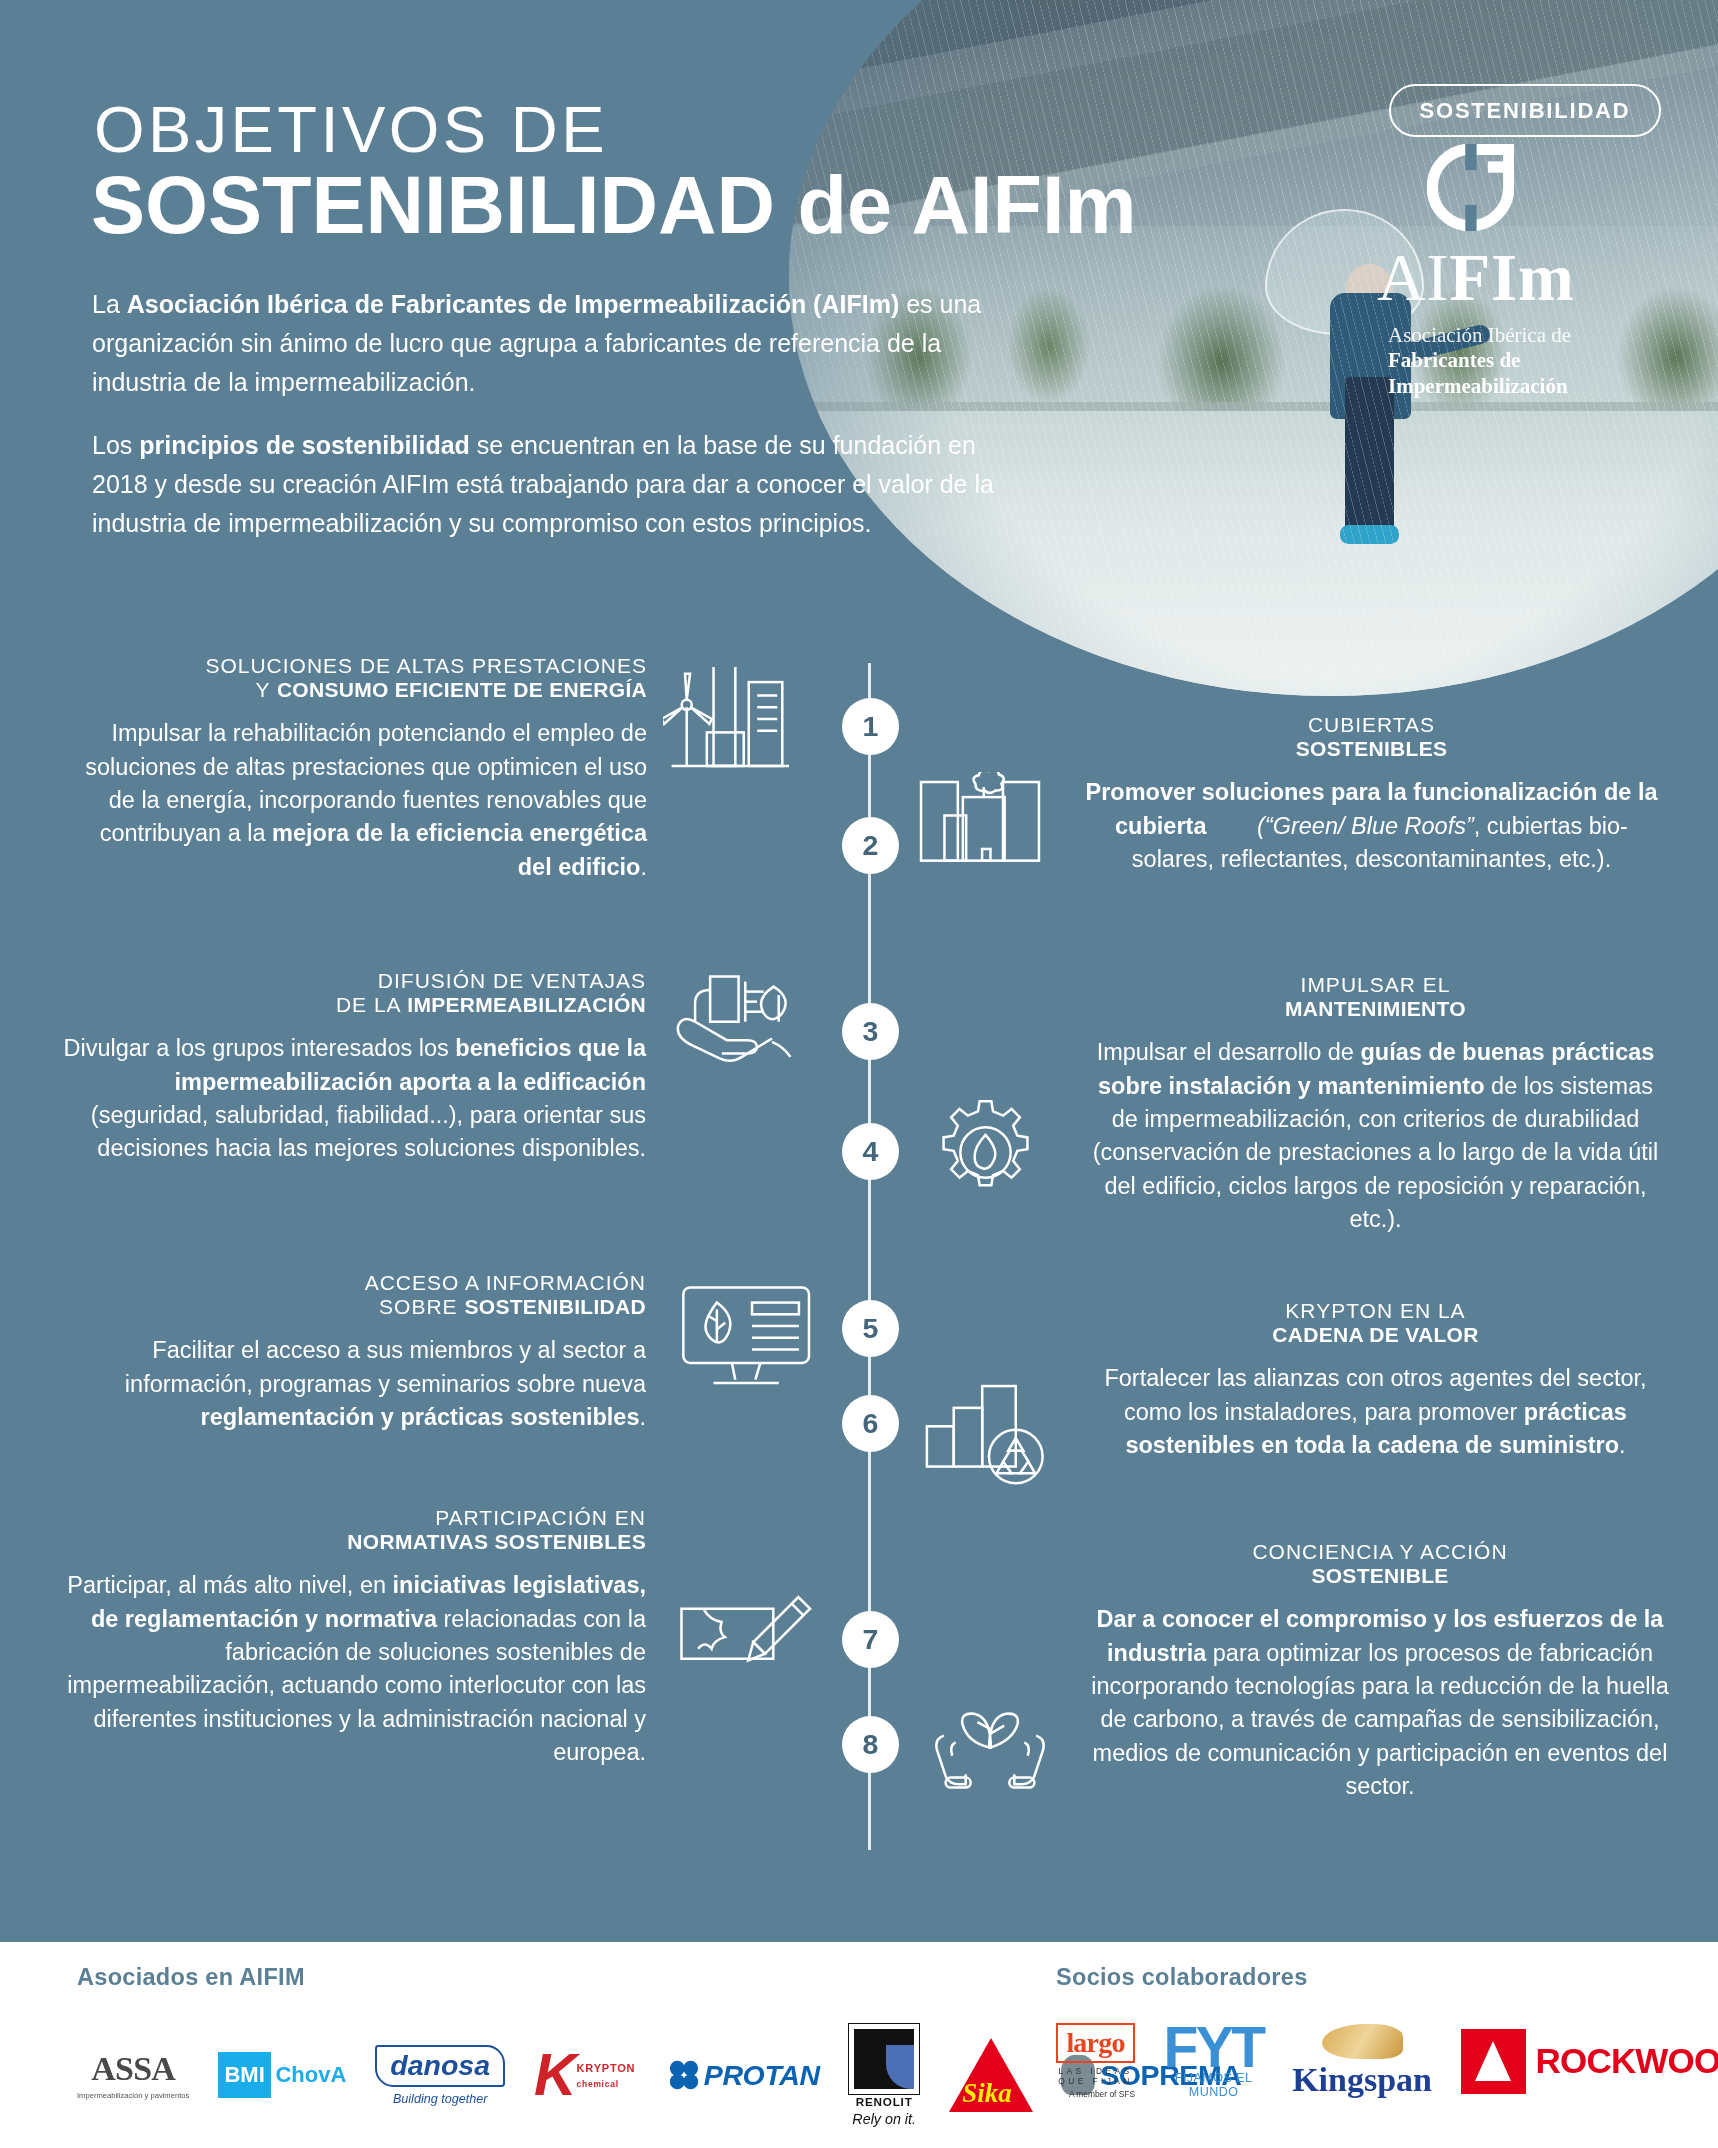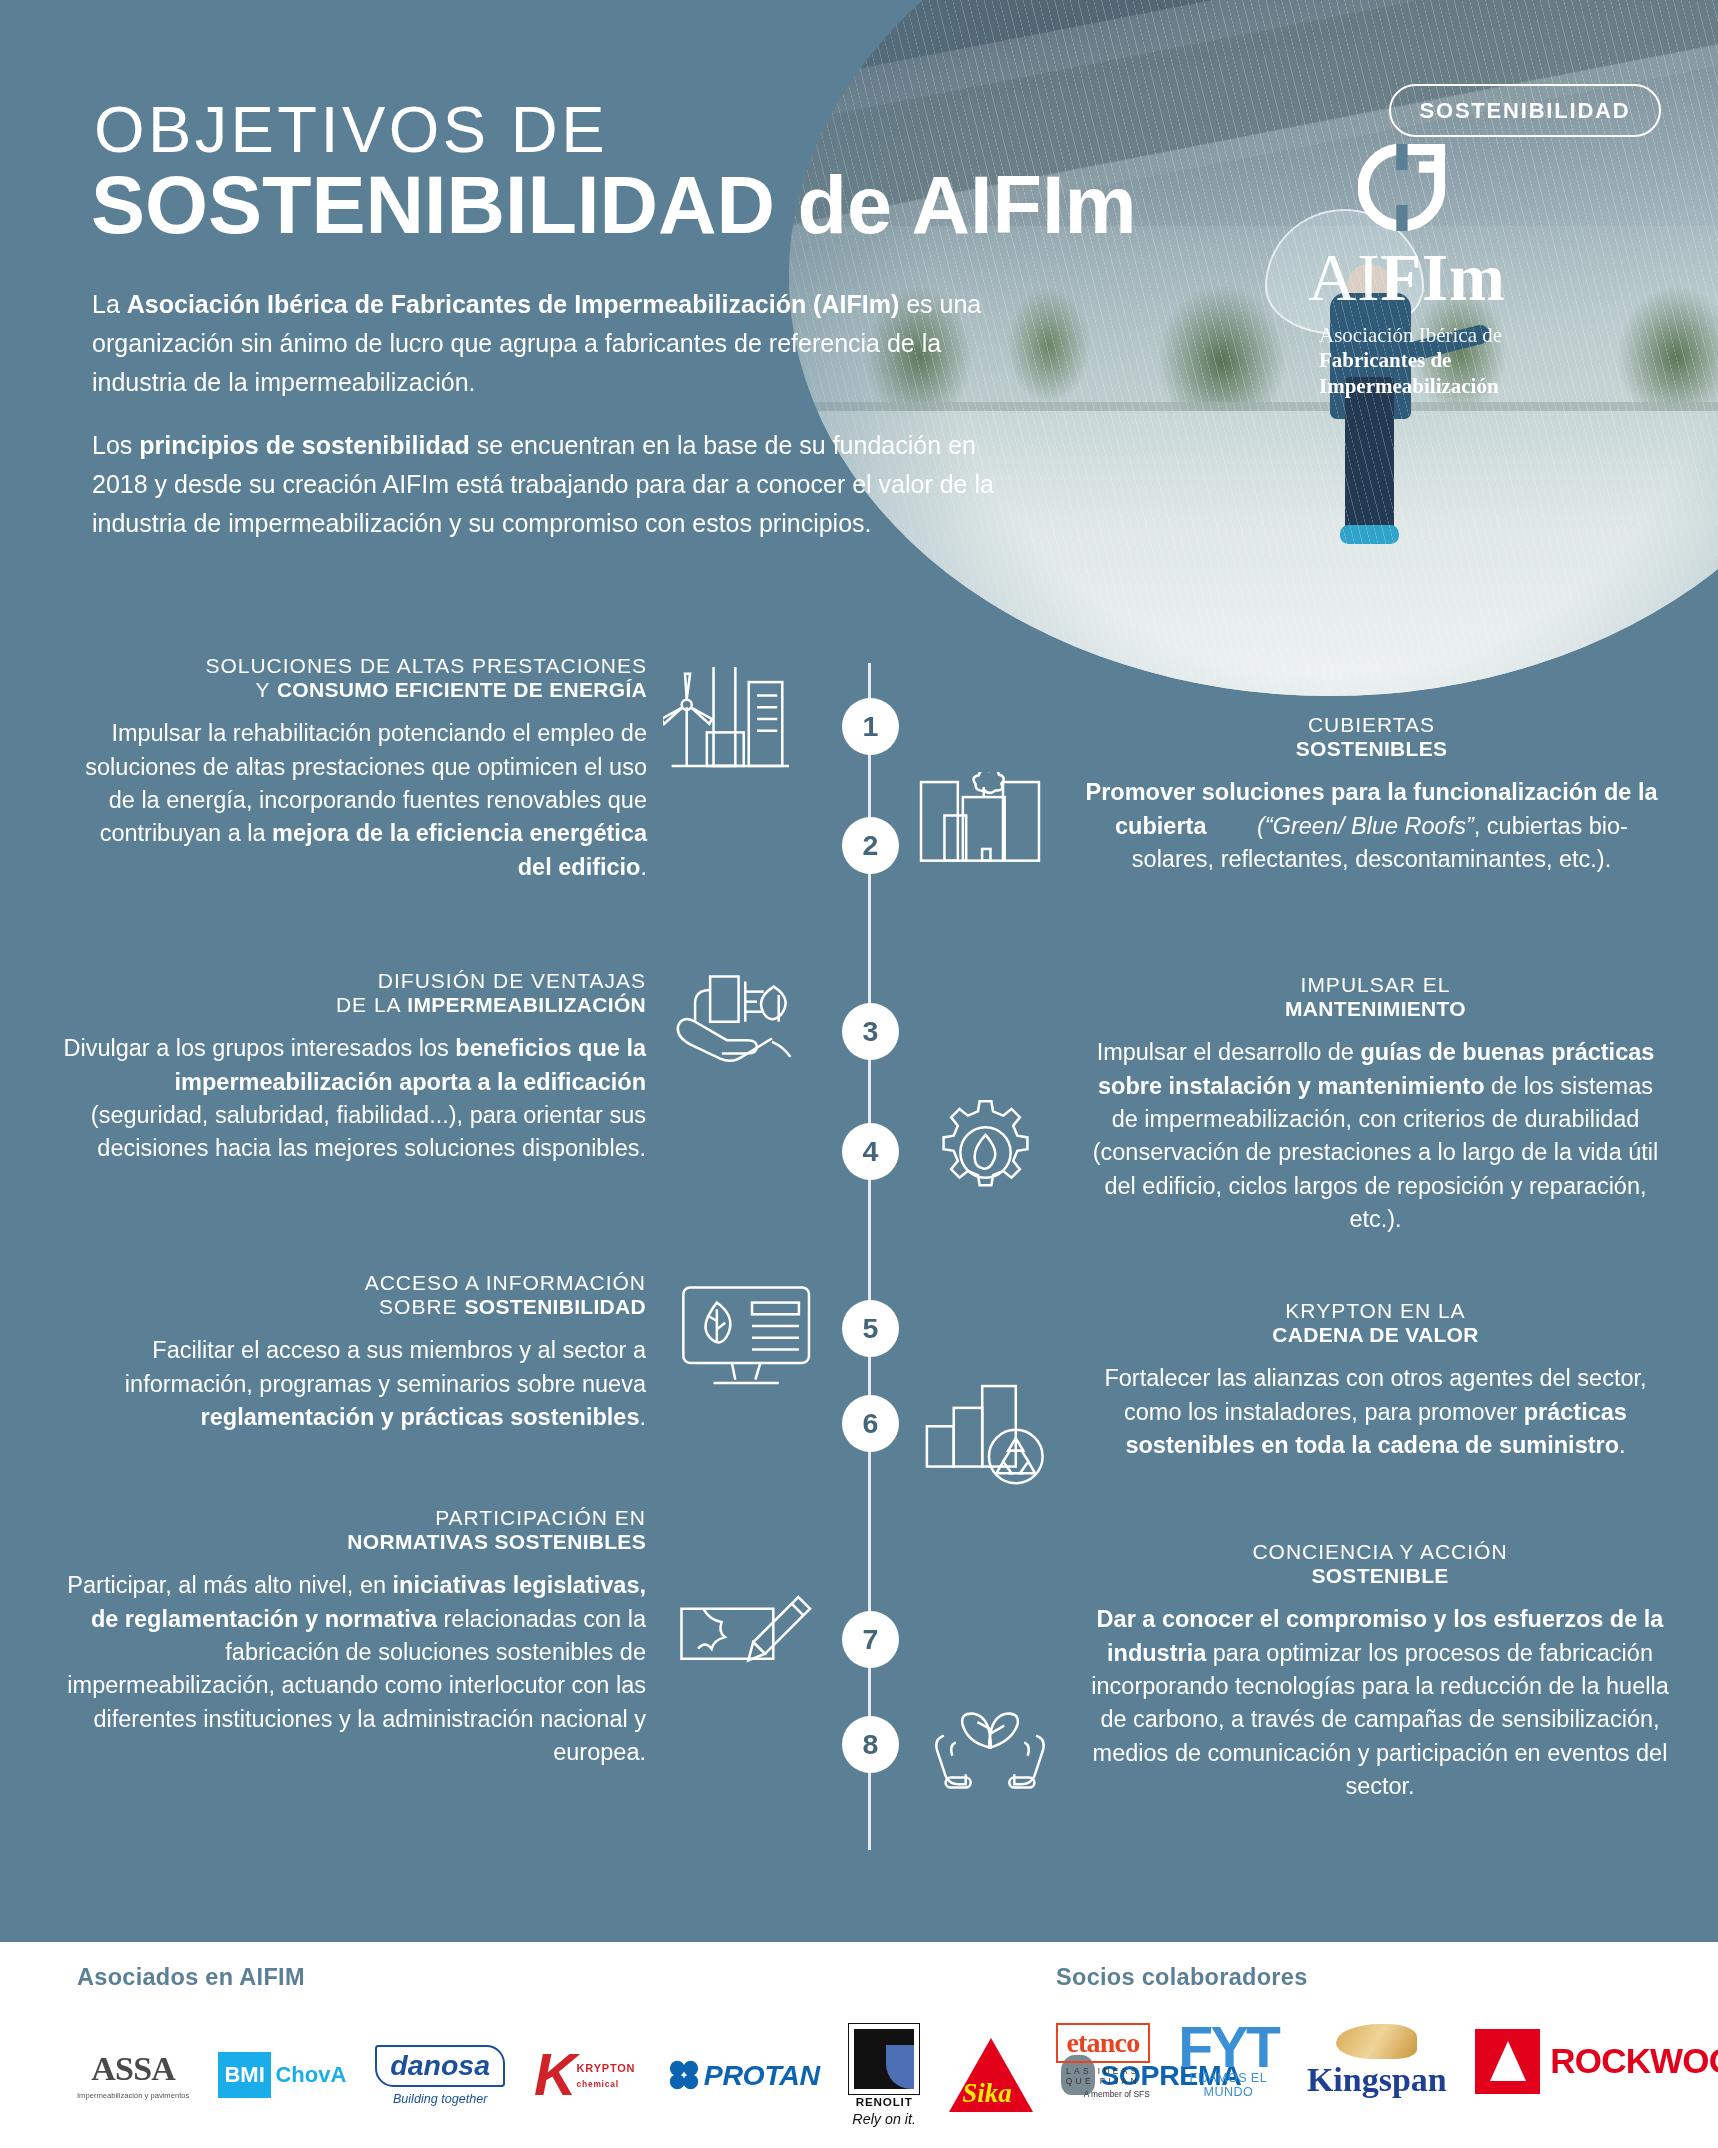--- a/index.html
+++ b/index.html
@@ -122,21 +122,21 @@
     border: 2.5px solid #ffffff;
     border-radius: 34px;
     color: #ffffff;
     font-size: 22px;
     font-weight: bold;
     letter-spacing: 1.8px;
     z-index: 8;
   }
 
   
-  .aifim-logo { position: absolute; left: 1308px; top: 144px; z-index: 8; }
+  .aifim-logo { position: absolute; left: 1377px; top: 144px; z-index: 8; }
   .aifim-mark { width: 87px; height: 87px; margin: 0 0 10px 50px; }
   .aifim-word {
     font-size: 67px; color:#ffffff; letter-spacing: 0.8px; line-height: 1;
     font-family: "Liberation Serif", serif;
   }
   .aifim-word .lite { font-weight: 300; opacity: .95; }
   .aifim-word .bold { font-weight: bold; }
   .aifim-sub { margin-top: 11.7px; margin-left: 11px; line-height: 1.22; font-family: Liberation Serif, serif; }
   .aifim-sub .l1 { font-size: 21px; color: rgba(255,255,255,.92); font-weight: 300; }
   .aifim-sub .l2 { font-size: 21px; color: #ffffff; font-weight: bold; }
@@ -550,21 +550,21 @@
         </div>
 
       </div>
     </div>
 
     <div class="col-partners">
       <div class="footer-title">Socios colaboradores</div>
       <div class="logo-row">
 
         <div class="lg" style="display:block">
-          <div class="etanco">etanco</div>
+          <div class="etanco">largo</div>
           <div class="etanco-sub">LAS IDEAS QUE FIJAN</div>
           <div class="etanco-sfs">A member of SFS</div>
         </div>
 
         <div class="lg" style="display:block; text-align:center">
           <div class="fyt">FYT</div>
           <div class="fyt-sub">FIJAMOS EL MUNDO</div>
         </div>
 
         <div class="lg" style="display:block; text-align:center">

